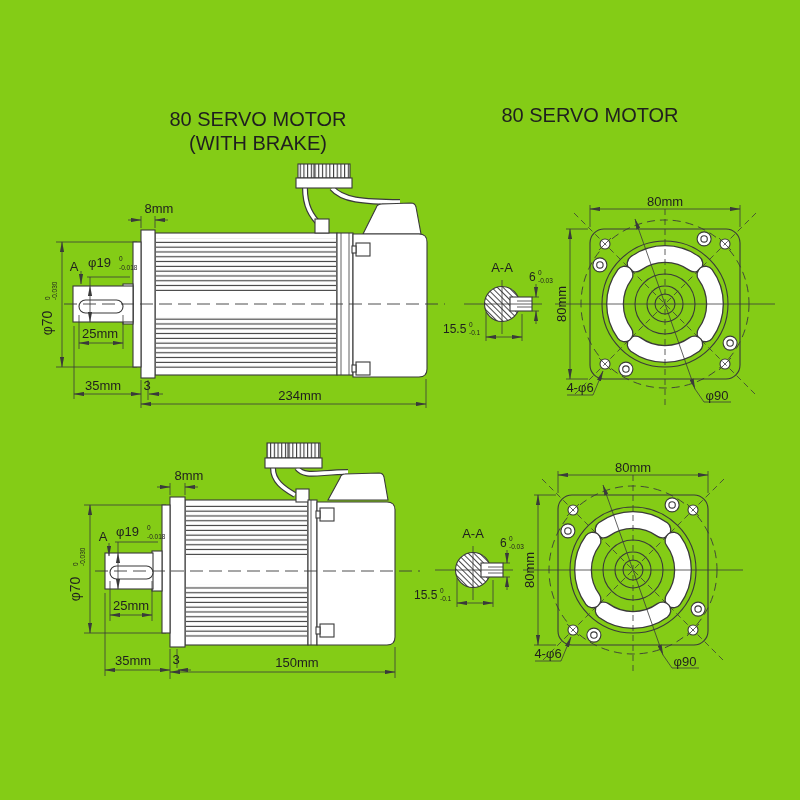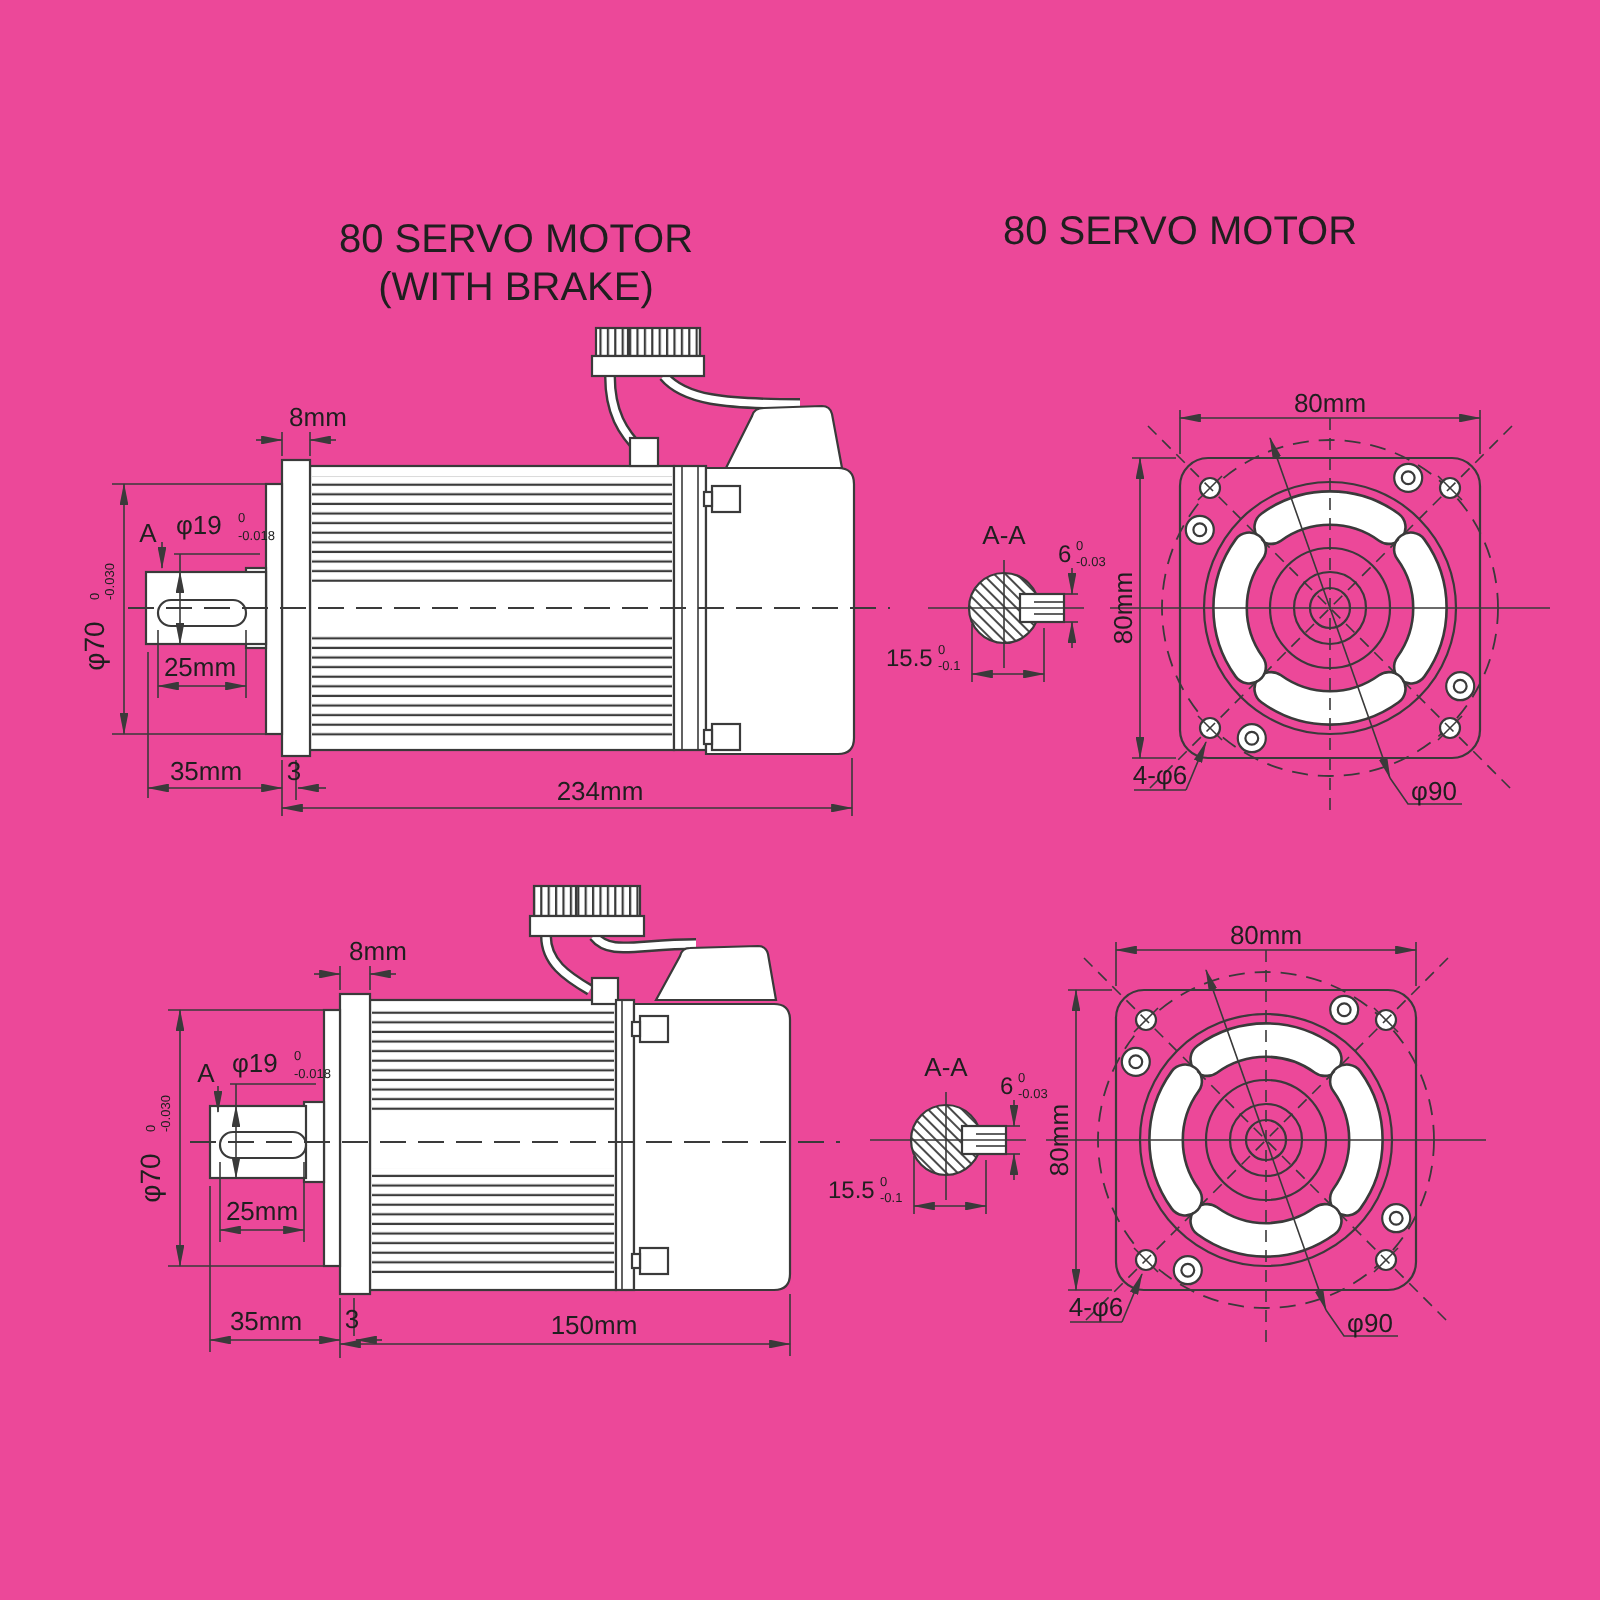--- a/index.html
+++ b/index.html
@@ -1,16 +1,16 @@
 <!DOCTYPE html>
 <html><head>
 <meta charset="utf-8">
 <style>
   html,body{margin:0;padding:0;background:#fff;}
-  #stage{width:800px;height:800px;position:relative;background:#ec4899;}
+  #stage{width:800px;height:800px;position:relative;background:#84cc16;}
   svg{display:block;}
   text{font-family:"Liberation Sans","DejaVu Sans",sans-serif;fill:#1f1f1f;}
   .ttl{font-size:20px;}
   .t13{font-size:13px;}
   .t12{font-size:12px;}
   .t14{font-size:14px;}
   .tol{font-size:6.5px;}
   .ta{text-anchor:middle;}
   .ln{fill:none;stroke:#3a3a3a;stroke-width:1.1;}
   .ol{fill:#fff;stroke:#3a3a3a;stroke-width:1.1;}

